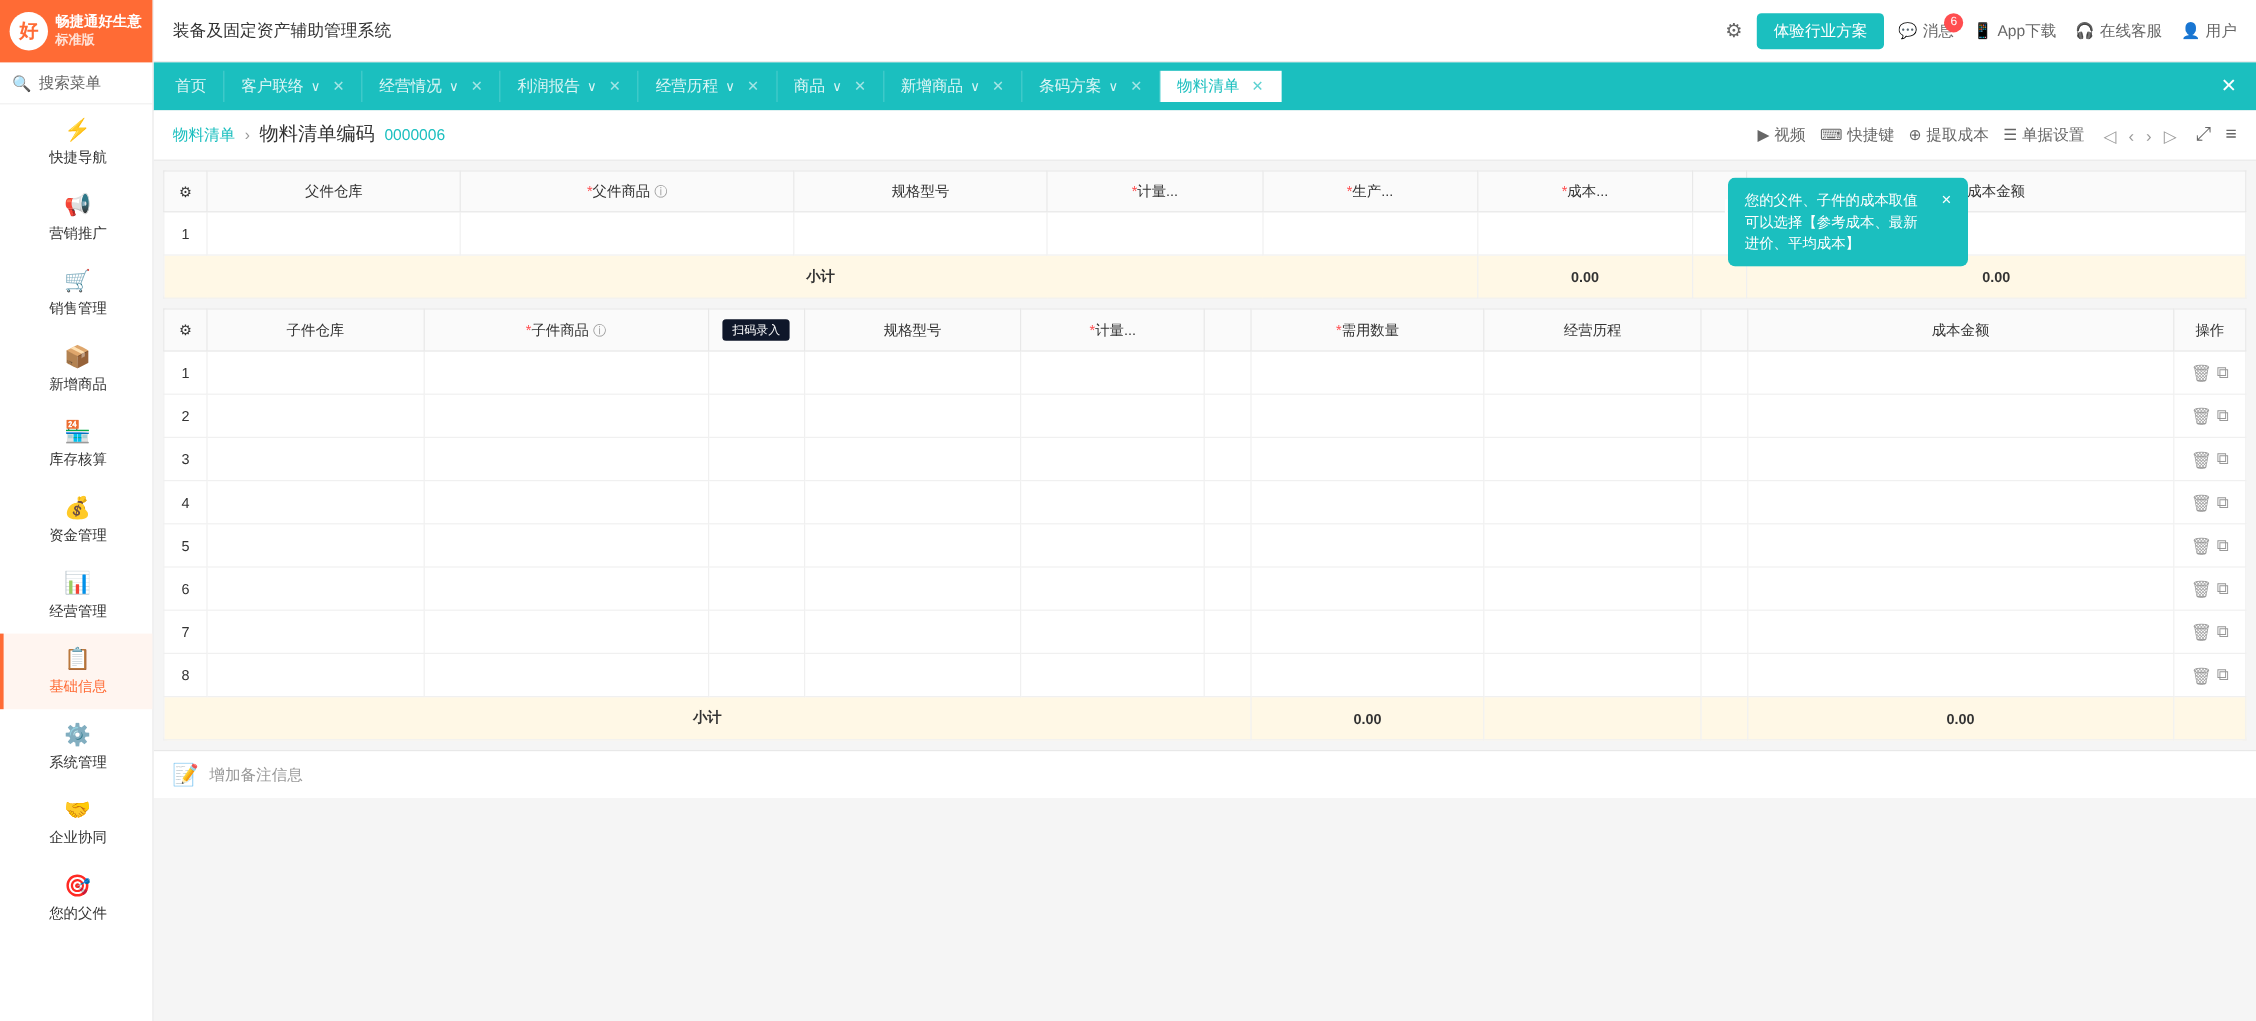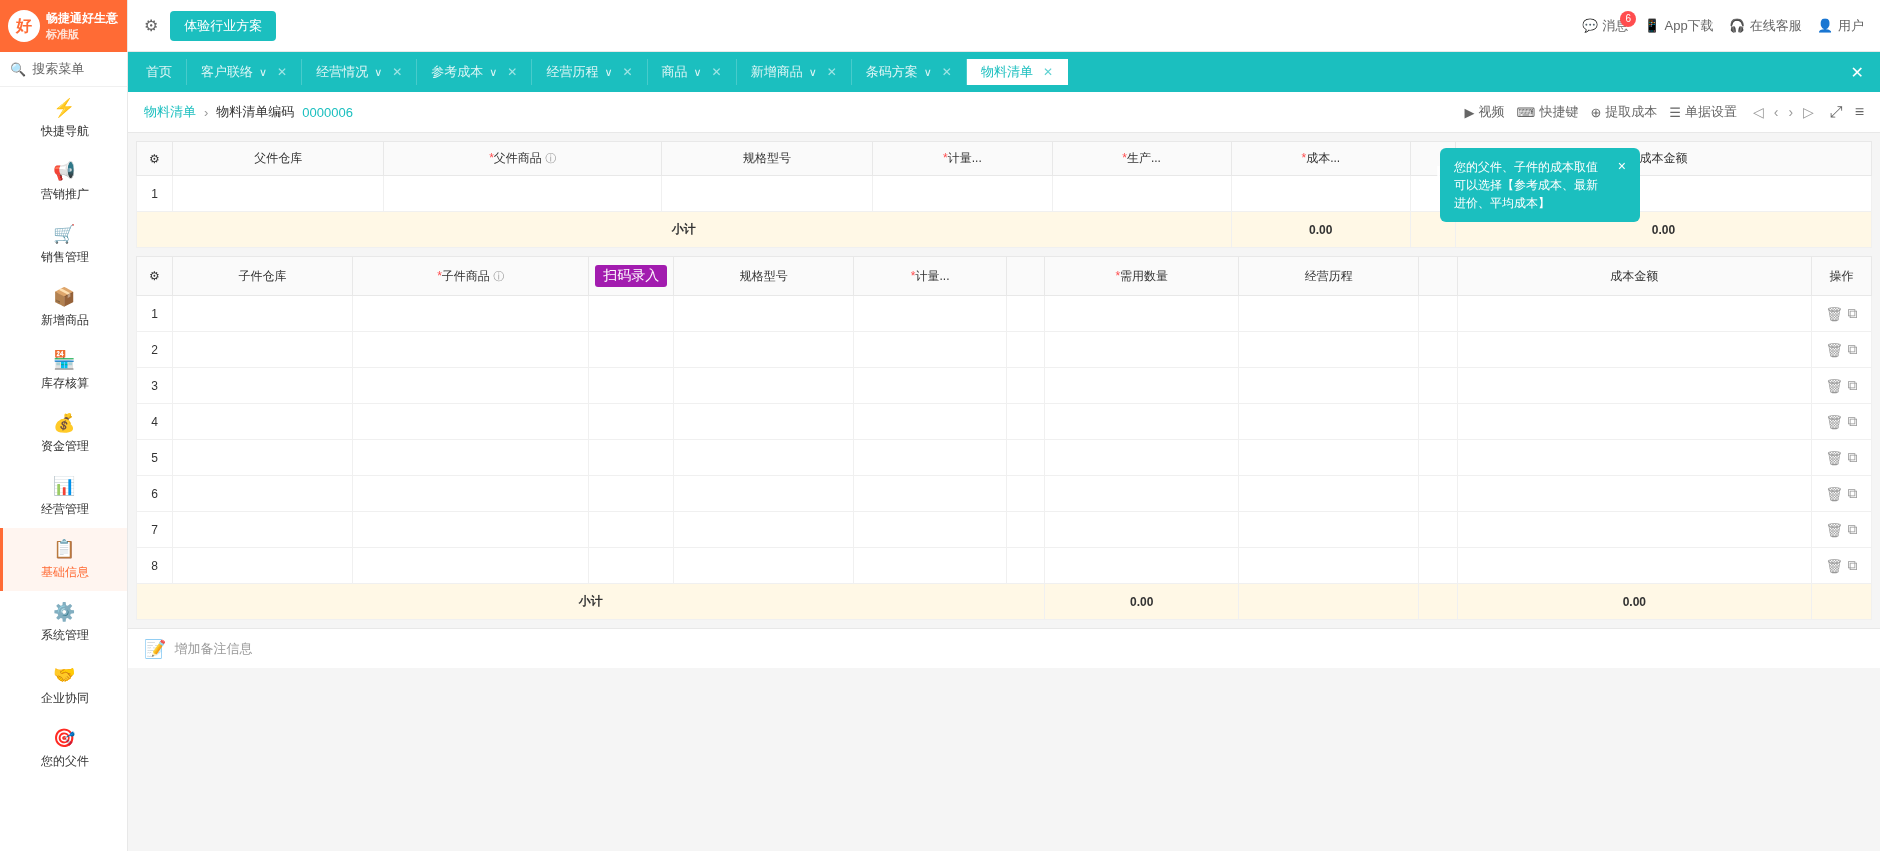--- a/index.html
+++ b/index.html
@@ -104,21 +104,21 @@
     
     .page-header {
       background: #fff;
       padding: 10px 16px;
       display: flex; align-items: center; gap: 12px;
       border-bottom: 1px solid #e8e8e8;
     }
     .breadcrumb { display: flex; align-items: center; gap: 8px; }
     .breadcrumb-item { color: #1bbfbf; font-size: 13px; cursor: pointer; }
     .breadcrumb-sep { color: #999; }
-    .breadcrumb-current { color: #333; font-size: 13px; }
+    .breadcrumb-current { color: #333; font-size: 16px; }
     .doc-no { color: #1bbfbf; font-size: 13px; }
 
     .page-actions { margin-left: auto; display: flex; align-items: center; gap: 12px; color: #666; font-size: 13px; }
     .page-actions span { display: flex; align-items: center; gap: 4px; cursor: pointer; }
 
     
     .section { background: #fff; margin: 8px; border-radius: 4px; }
     .section-title {
       padding: 8px 16px;
       font-size: 13px; font-weight: bold; color: #333;
@@ -141,26 +141,26 @@
       padding: 6px 4px;
       text-align: center;
       color: #333;
       height: 36px;
     }
     .required { color: #ff4d4f; }
     .subtotal-row td { background: #fff8e6; font-weight: bold; }
     .subtotal-label { text-align: left; padding-left: 16px; color: #666; }
 
     .scan-btn {
-      background: #a21caf;
+      background: #0f172a;
       color: white;
       border: none;
       padding: 2px 8px;
       border-radius: 3px;
-      font-size: 14px;
+      font-size: 10px;
       cursor: pointer;
     }
 
     .action-icons { display: flex; align-items: center; justify-content: center; gap: 4px; }
     .action-icon { color: #999; cursor: pointer; font-size: 14px; }
 
     
     .tooltip-box {
       position: fixed;
       top: 148px;
@@ -266,20 +266,21 @@
   </div>
   <div class="sidebar-item">
     <span class="icon">🎯</span>
     <span>您的父件</span>
   </div>
 </div>
 
 <div class="main">
 
   <div class="topbar">
+    <span class="topbar-title">装备及固定资产辅助管理系统</span>
     <span class="topbar-config">⚙</span>
     <button class="topbar-btn">体验行业方案</button>
     <div class="topbar-actions">
       <div class="topbar-action-item">
         <span>💬</span>
         <span>消息</span>
         <span class="badge">6</span>
       </div>
       <div class="topbar-action-item">
         <span>📱</span>
@@ -304,21 +305,21 @@
       <span>客户联络</span>
       <span class="tab-arrow">∨</span>
       <span class="tab-close">✕</span>
     </div>
     <div class="tab">
       <span>经营情况</span>
       <span class="tab-arrow">∨</span>
       <span class="tab-close">✕</span>
     </div>
     <div class="tab">
-      <span>参考成本</span>
+      <span>利润报告</span>
       <span class="tab-arrow">∨</span>
       <span class="tab-close">✕</span>
     </div>
     <div class="tab">
       <span>经营历程</span>
       <span class="tab-arrow">∨</span>
       <span class="tab-close">✕</span>
     </div>
     <div class="tab">
       <span>商品</span>

